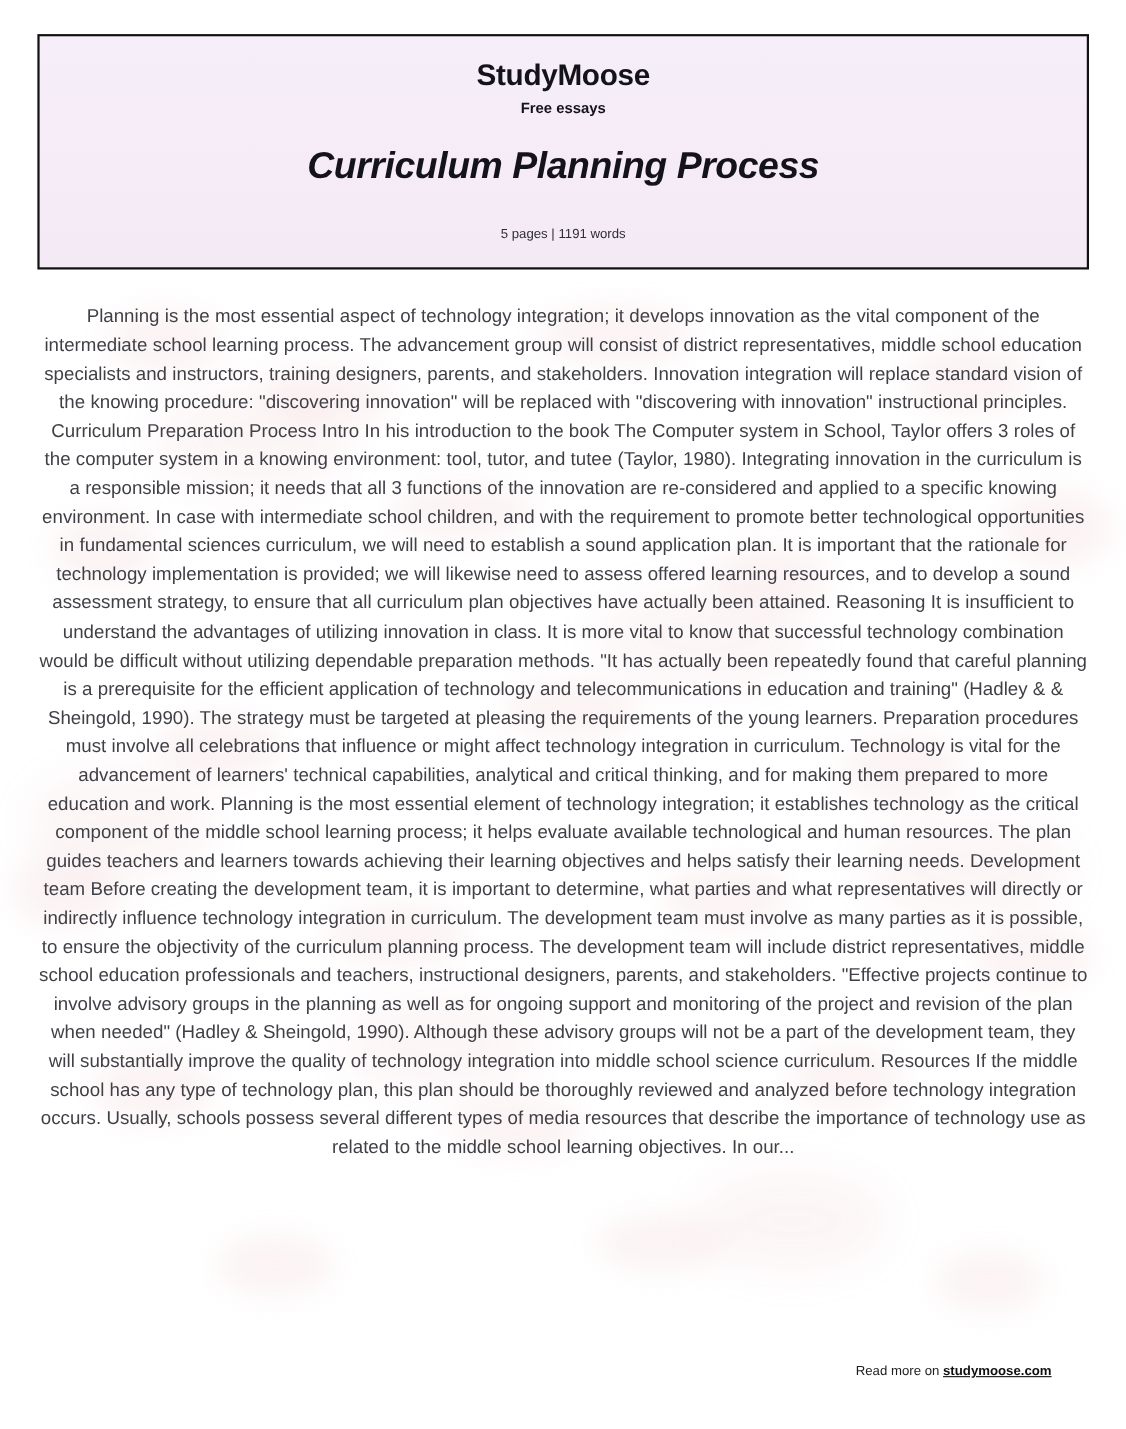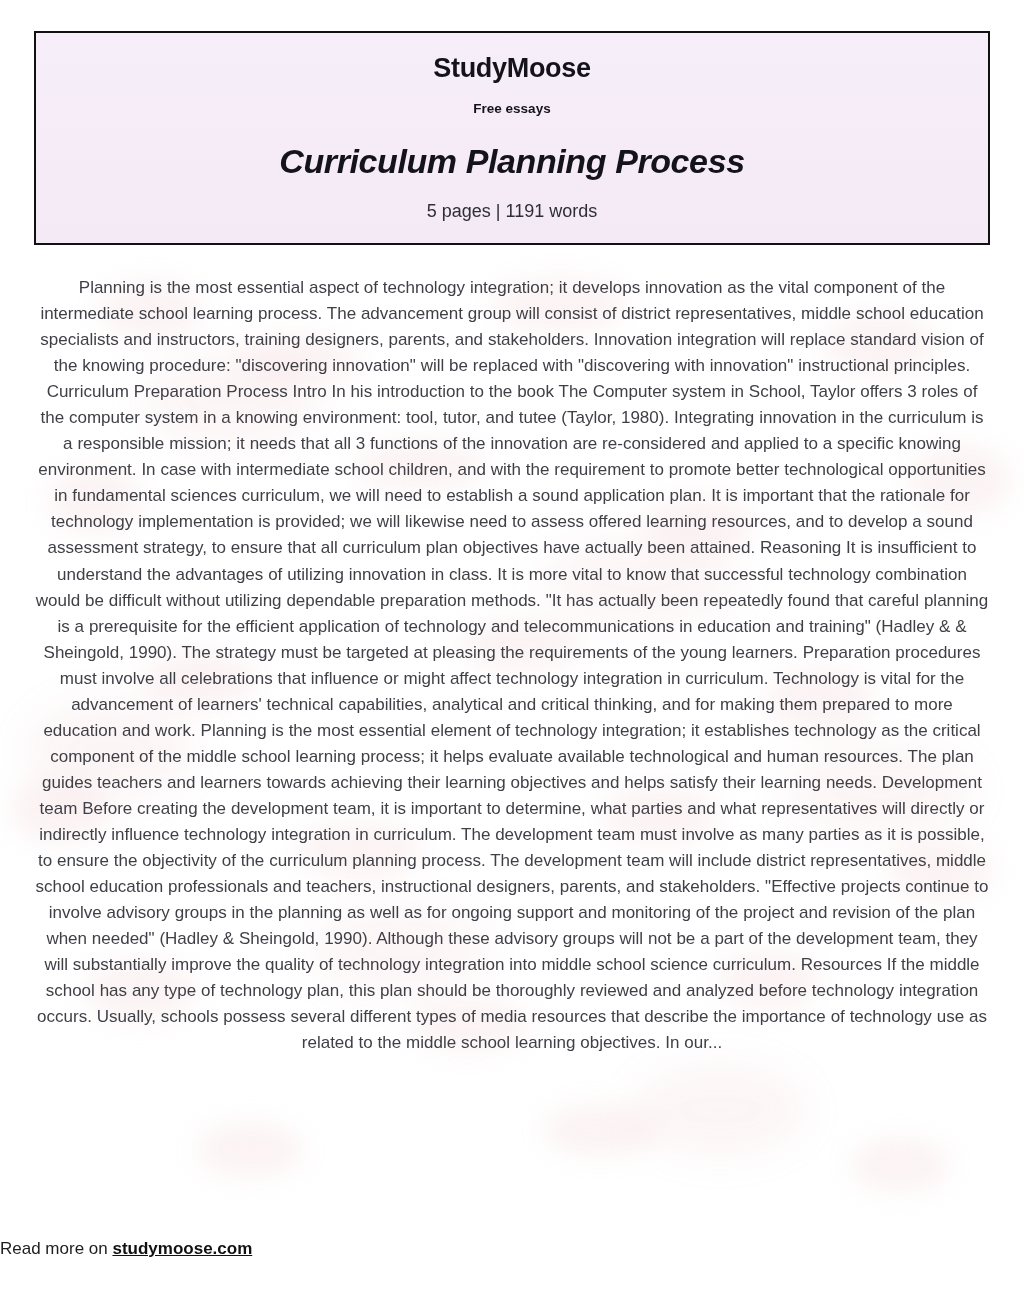--- a/index.html
+++ b/index.html
@@ -59,38 +59,38 @@
   }
   .brand-name {
     display: block;
     font-size: 27px;
     font-weight: bold;
     color: #15131a;
     letter-spacing: -0.3px;
   }
   .brand-tag {
     display: block;
-    margin-top: 20px;
+    margin-top: 10px;
     font-size: 13.5px;
     font-weight: bold;
     color: #15131a;
   }
   .doc-title {
     margin-top: 27px;
     font-size: 34px;
     font-weight: bold;
     color: #15131a;
     text-align: center;
     letter-spacing: -0.4px;
     line-height: 1.1;
     font-style: italic;
   }
   .doc-meta {
-    margin-top: 21px;
-    font-size: 18px;
+    margin-top: 35px;
+    font-size: 12px;
     color: #2e2e34;
     text-align: left;
     font-weight: normal;
   }
 
   
   .body-copy {
     position: absolute;
     left: 34px;
     top: 275px;
@@ -103,22 +103,22 @@
     white-space: pre-wrap;
     word-spacing: 0.1px;
   }
 
   
   .footer {
     position: absolute;
     left: 0;
     top: 1239px;
     width: 956px;
-    text-align: left;
-    font-size: 17px;
+    text-align: right;
+    font-size: 12px;
     color: #1d1d20;
     z-index: 3;
   }
   .footer .read-more-label { color: #1d1d20; }
   .footer .site-link {
     font-weight: bold;
     text-decoration: underline;
     color: #101012;
     cursor: pointer;
   }

